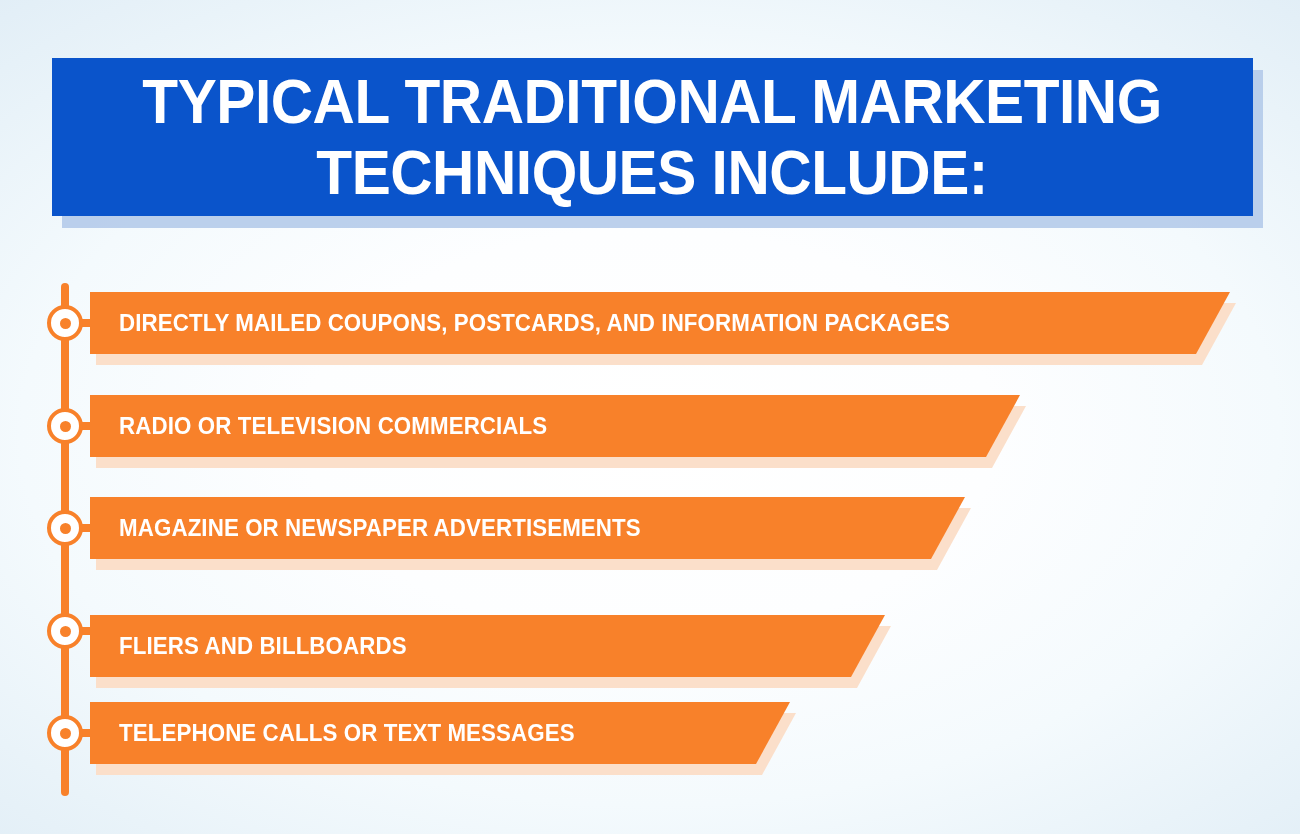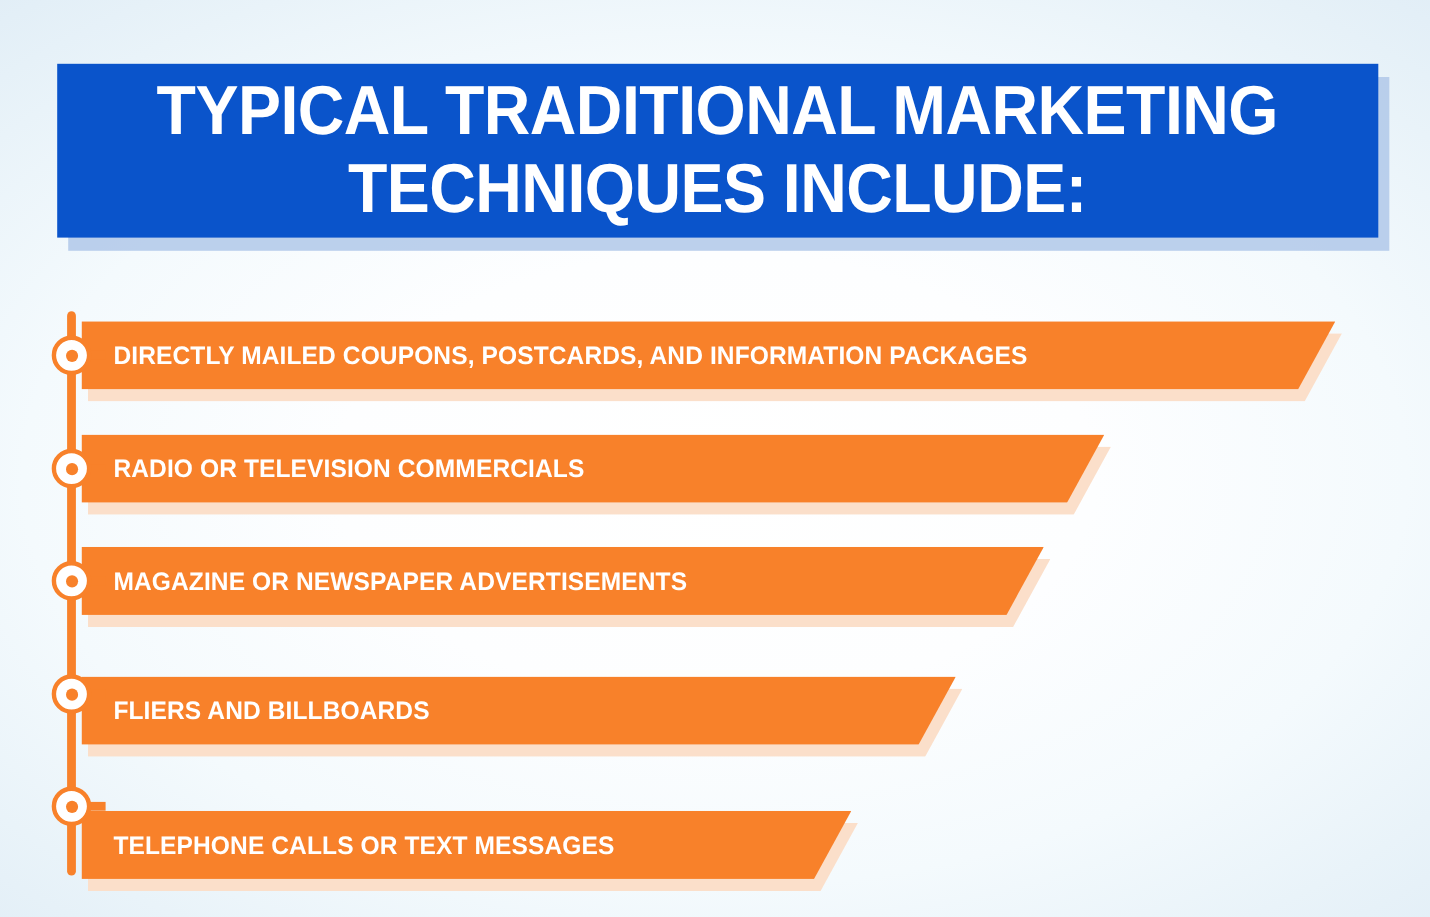--- a/index.html
+++ b/index.html
@@ -109,21 +109,21 @@
     left: 80px;
     width: 16px;
     height: 8px;
     background: #f8812a;
     z-index: 3;
   }
 
   
   .bar-row {
     position: absolute;
-    left: 74px;
+    left: 90px;
     height: 66px;
   }
   .bar-shadow {
     position: absolute;
     left: 6px;
     top: 11px;
     height: 62px;
     width: 100%;
     background: #fbdfca;
     clip-path: polygon(0 0, 100% 0, calc(100% - 34px) 100%, 0 100%);
@@ -195,21 +195,21 @@
       <div class="marker" style="top: 613px;"></div>
       <div class="marker-stem" style="top: 627px;"></div>
       <div class="bar-row" style="top: 600px; width: 795px; margin-top: 15px;">
         <div class="bar-shadow"></div>
         <div class="bar">
           <div class="bar-label">Fliers and billboards</div>
         </div>
       </div>
       <div class="marker" style="top: 715px;"></div>
       <div class="marker-stem" style="top: 729px;"></div>
-      <div class="bar-row" style="top: 702px; width: 700px; margin-top: 35px;">
+      <div class="bar-row" style="top: 702px; width: 700px;">
         <div class="bar-shadow"></div>
         <div class="bar">
           <div class="bar-label">Telephone calls or text messages</div>
         </div>
       </div>
     </div>
 
 </div>
 
 </body></html>

